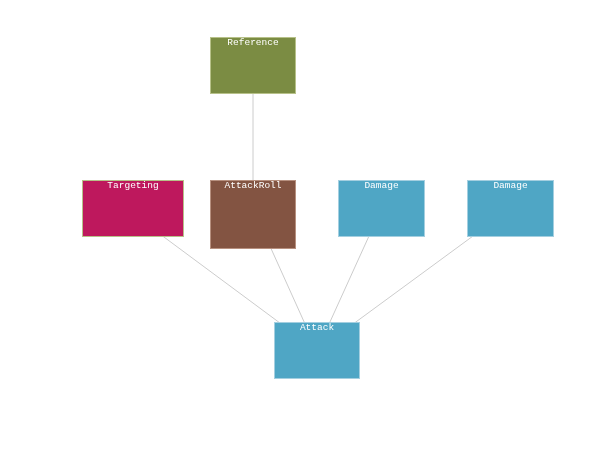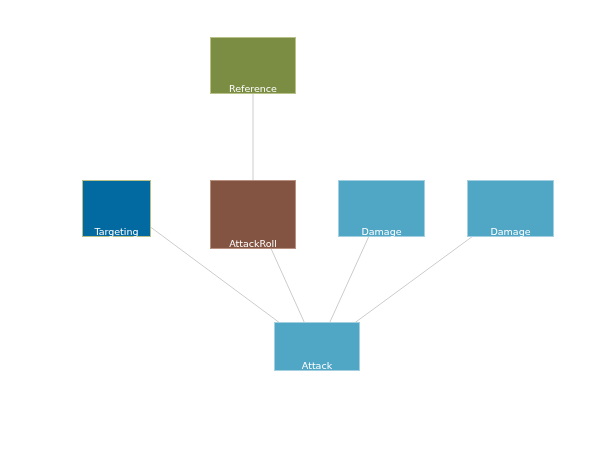--- a/index.html
+++ b/index.html
@@ -21,24 +21,25 @@
     top: 0;
     width: 600px;
     height: 450px;
     z-index: 0;
   }
   .node {
     position: absolute;
     box-sizing: border-box;
     border: 1px solid transparent;
     display: flex;
-    align-items: flex-end;
+    align-items: flex-start;
     justify-content: center;
     z-index: 1;
     cursor: default;
+    font-family: Liberation Mono, monospace;
   }
   .node-label {
     color: #ffffff;
     font-size: 9.5px;
     line-height: 1;
     white-space: nowrap;
   }
 </style>
 </head>
 <body>
@@ -50,33 +51,33 @@
       <line x1="125.5" y1="208.5" x2="317" y2="350.5" stroke="#cccccc" stroke-width="1"></line>
       <line x1="253" y1="208.5" x2="317" y2="350.5" stroke="#cccccc" stroke-width="1"></line>
       <line x1="381.5" y1="208.5" x2="317" y2="350.5" stroke="#cccccc" stroke-width="1"></line>
       <line x1="510.5" y1="208.5" x2="317" y2="350.5" stroke="#cccccc" stroke-width="1"></line>
     </svg>
 
   <div class="node" style="left: 210px; top: 37px; width: 86px; height: 57px; background: rgb(123, 140, 67); border-color: rgb(183, 193, 137);">
     <span class="node-label">Reference</span>
   </div>
 
-  <div class="node" style="left: 82px; top: 180px; width: 69px; height: 57px; background: #0369a1; border-color: rgb(183, 193, 137);">
+  <div class="node" style="left: 82px; top: 180px; width: 102px; height: 57px; background: #be185d; border-color: rgb(183, 193, 137);">
     <span class="node-label">Targeting</span>
   </div>
 
   <div class="node" style="left: 210px; top: 180px; width: 86px; height: 69px; background: rgb(131, 84, 66); border-color: rgb(183, 144, 127);">
     <span class="node-label">AttackRoll</span>
   </div>
 
   <div class="node" style="left: 338px; top: 180px; width: 87px; height: 57px; background: rgb(79, 166, 197); border-color: rgb(164, 207, 224);">
     <span class="node-label">Damage</span>
   </div>
 
   <div class="node" style="left: 467px; top: 180px; width: 87px; height: 57px; background: rgb(79, 166, 197); border-color: rgb(164, 207, 224);">
     <span class="node-label">Damage</span>
   </div>
 
-  <div class="node" style="left: 274px; top: 322px; width: 86px; height: 49px; background: rgb(79, 166, 197); border-color: rgb(164, 207, 224);">
+  <div class="node" style="left: 274px; top: 322px; width: 86px; height: 57px; background: rgb(79, 166, 197); border-color: rgb(164, 207, 224);">
     <span class="node-label">Attack</span>
   </div>
 
 </div>
 
 </body></html>

